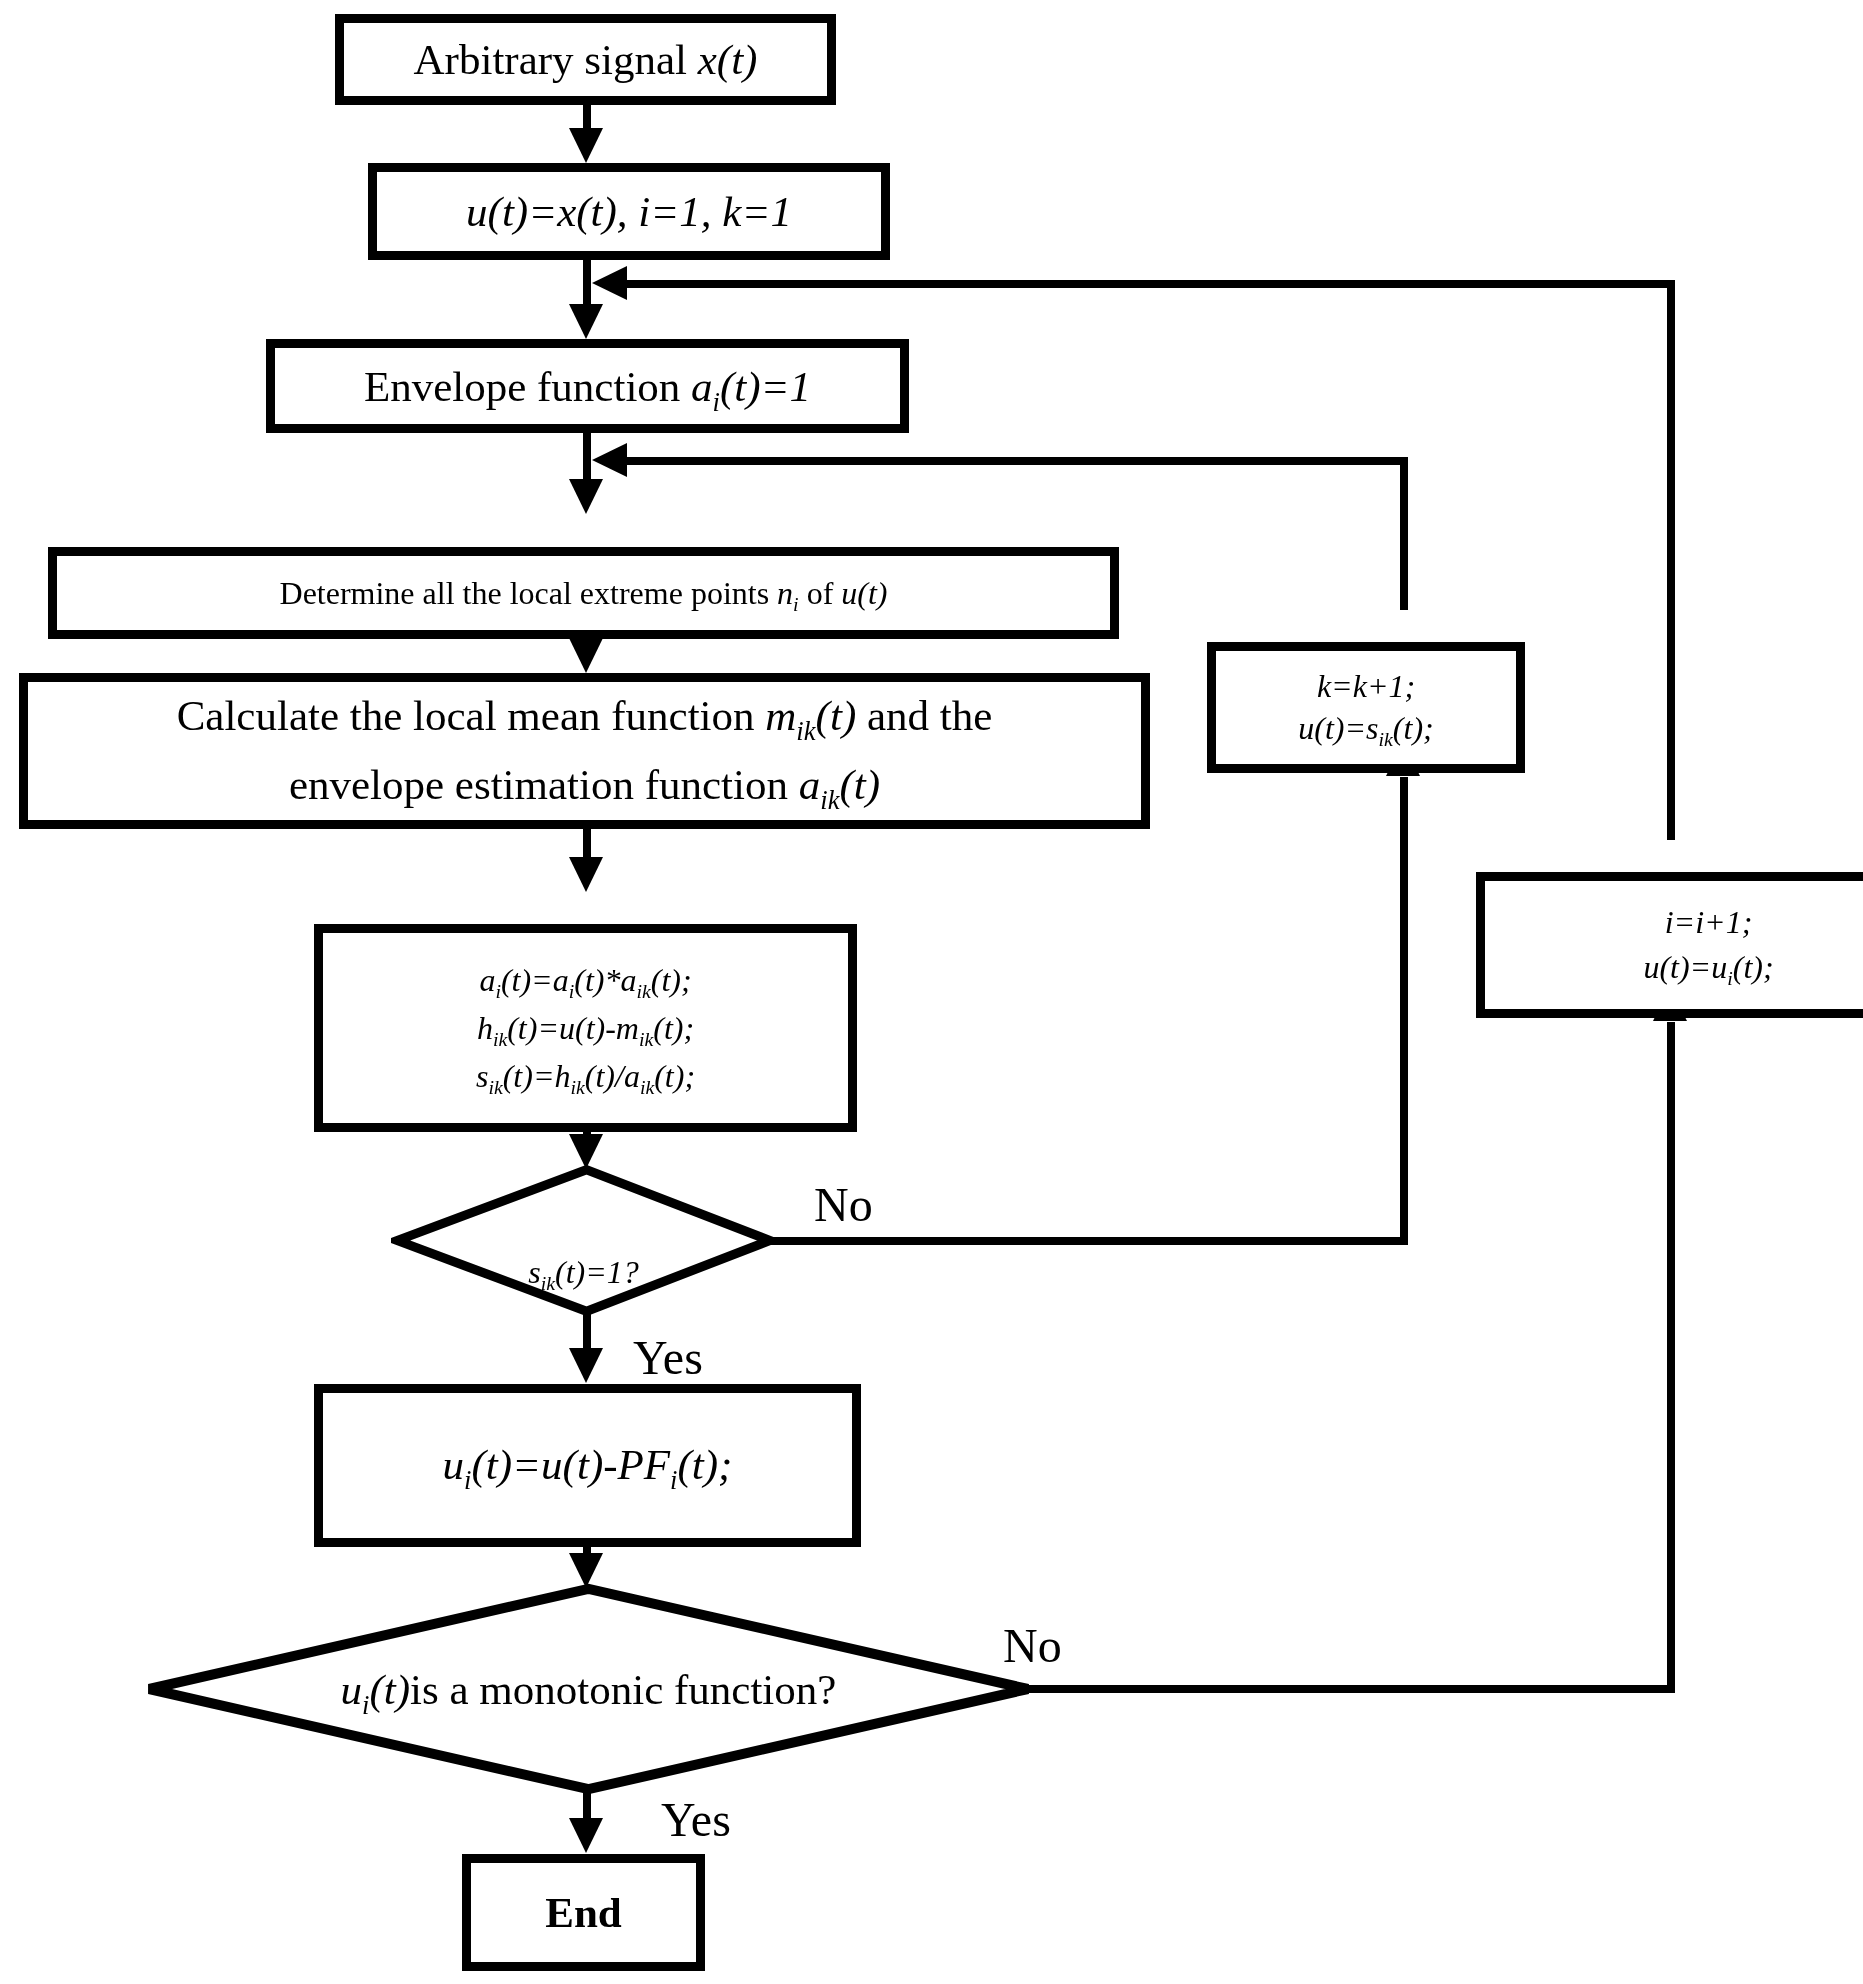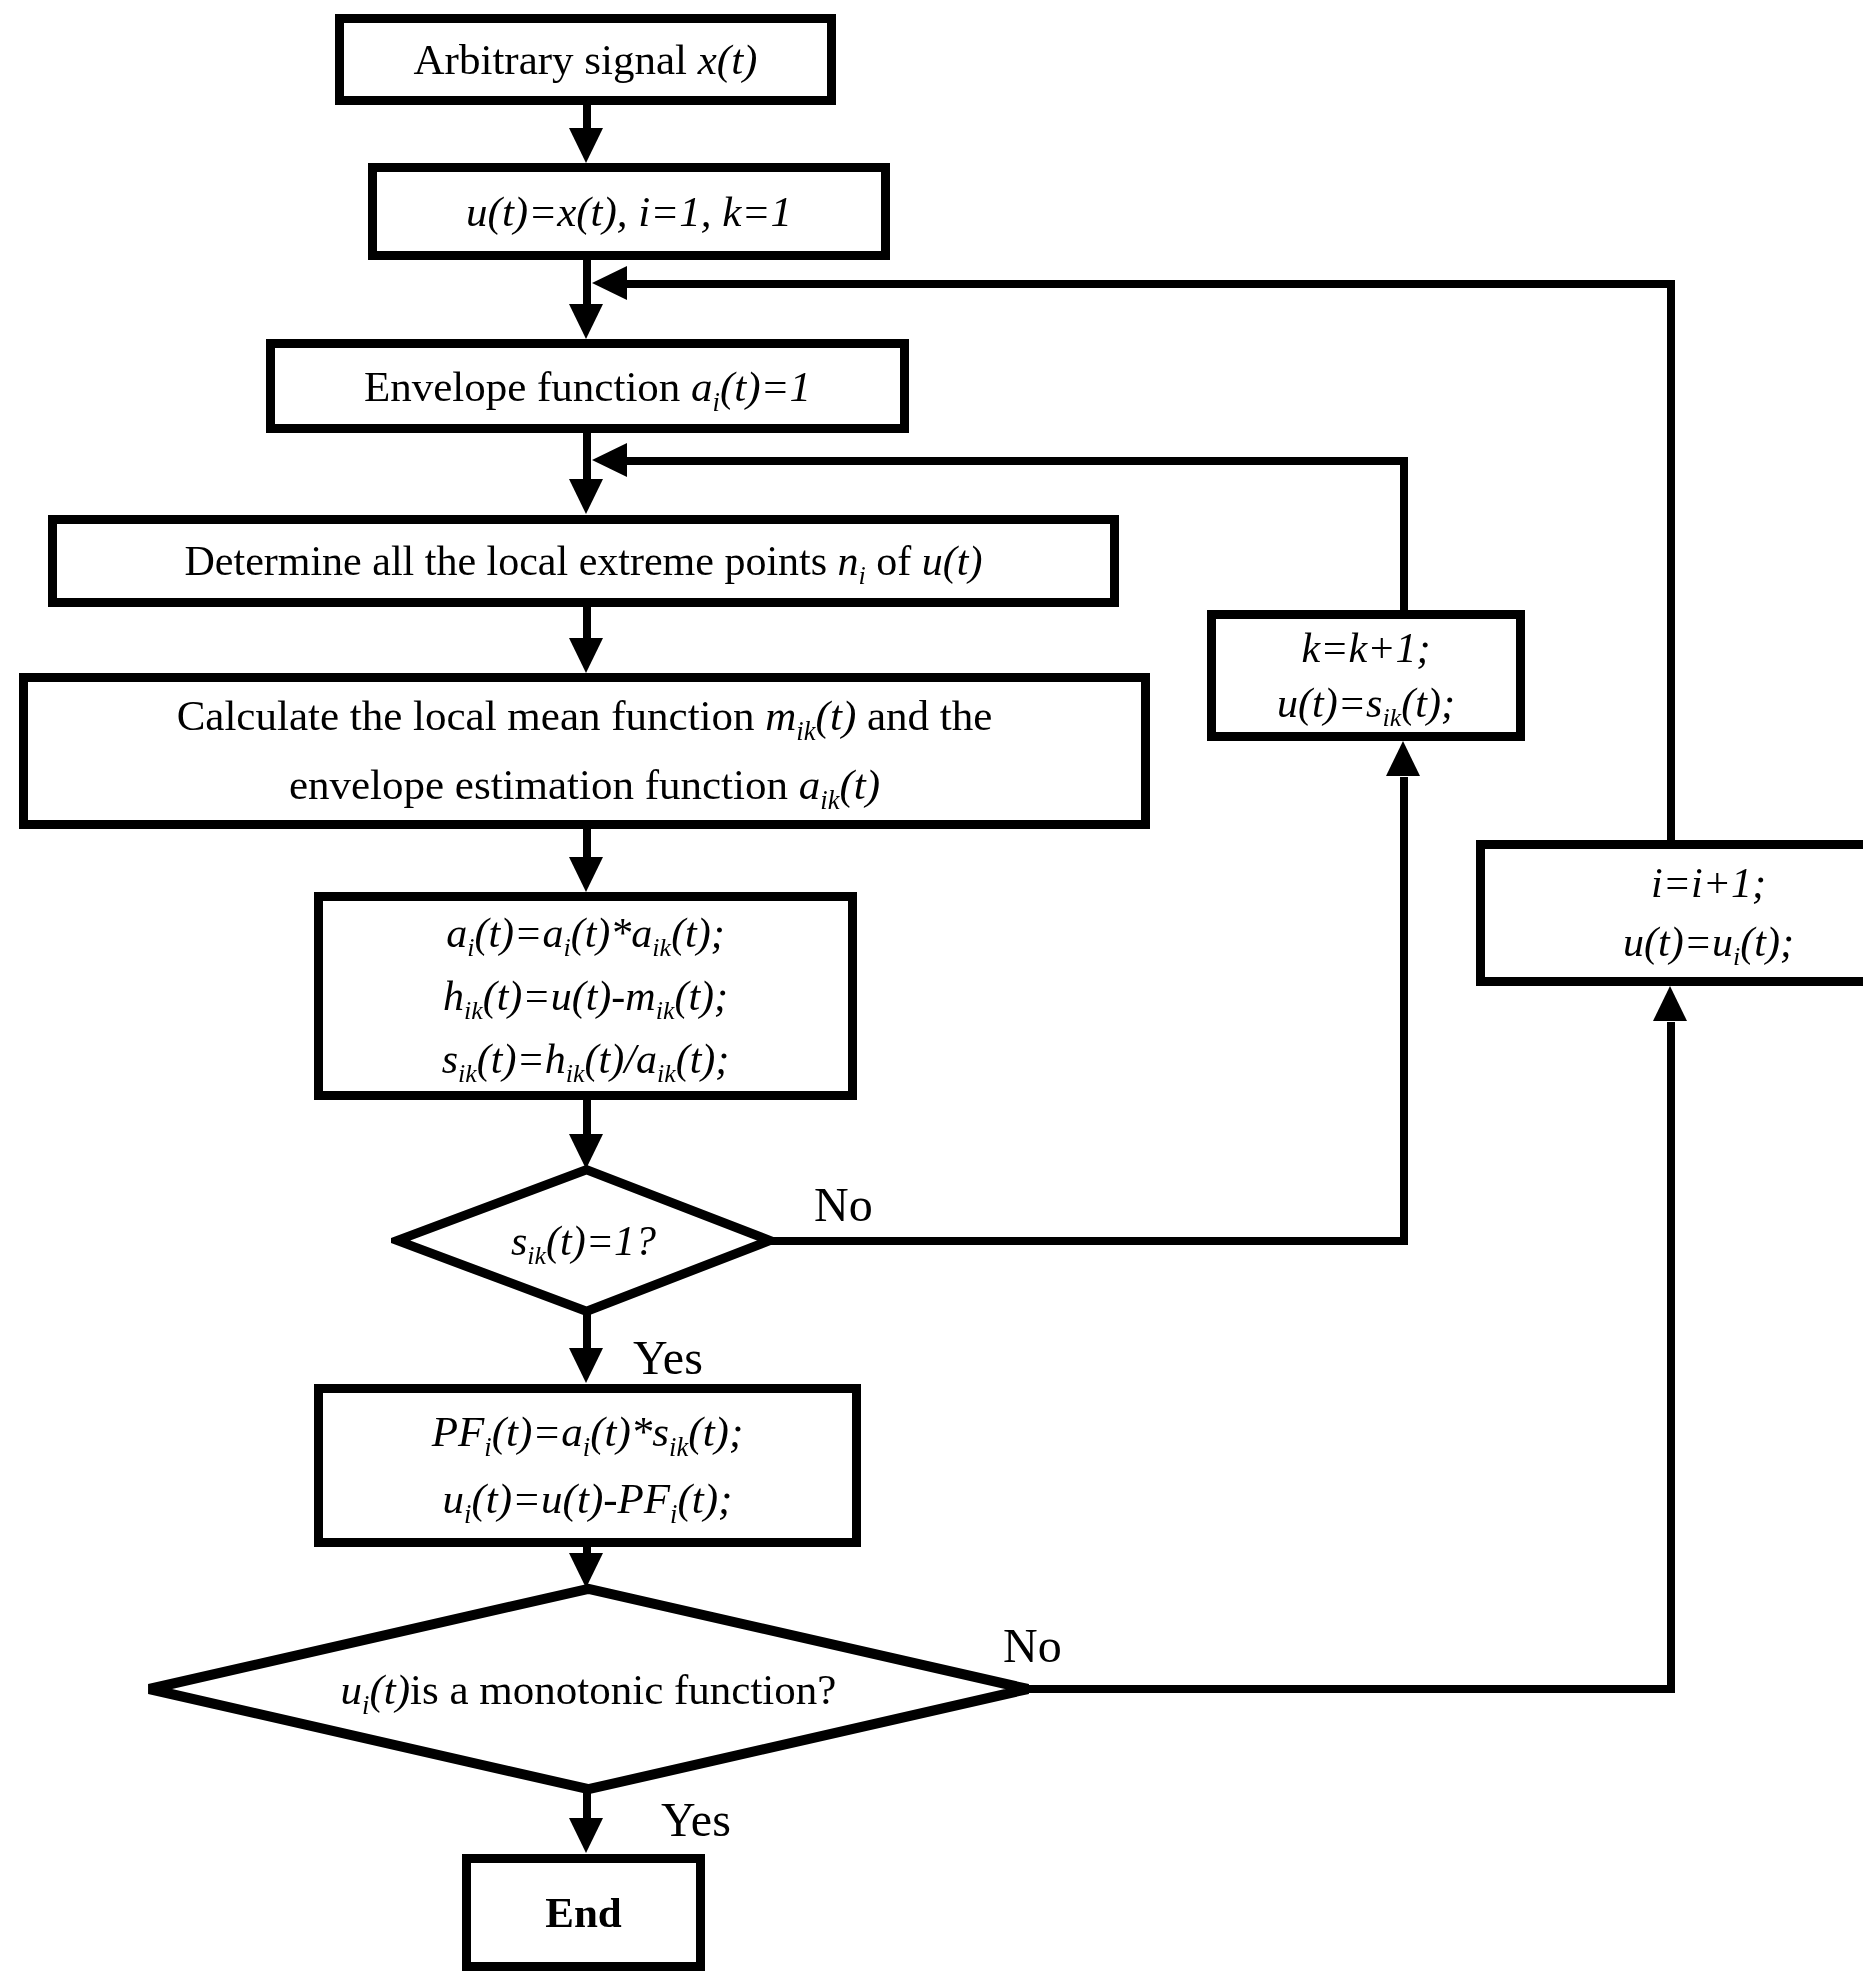--- a/index.html
+++ b/index.html
@@ -24,21 +24,21 @@
   .ah-left  { border-top:17.7px solid transparent; border-bottom:17.7px solid transparent; border-right:35px solid currentColor; }
   .dsvg { position:absolute; z-index:3; display:block; }
   .dlabel {
     position:absolute; z-index:4;
     display:flex; align-items:center; justify-content:center; text-align:center;
     white-space:nowrap;
   }
   .lbl { position:absolute; font-size:48px; z-index:4; }
   .math { font-style:italic; }
   sub { font-size:0.62em; line-height:0; }
-  .f56 { font-size:43px; } .f54 { font-size:42px; }
+  .f56 { font-size:43px; } .f54 { font-size:32px;margin-top:32px; }
 </style>
 </head>
 <body>
 
 <div id="canvas">
 
   <div class="box f56" style="left:335px; top:14px; width:501px; height:91px;">
     <div class="nowrap"><span>Arbitrary signal </span><span class="math">x(t)</span></div>
   </div>
 
@@ -59,21 +59,20 @@
     <div class="nowrap"><span>envelope estimation function </span><span class="math">a<sub>ik</sub>(t)</span></div>
   </div>
 
   <div class="box f54" style="left:314px; top:892px; width:543px; height:208px; line-height:1.5;">
     <div class="nowrap"><span class="math">a<sub>i</sub>(t)=a<sub>i</sub>(t)*a<sub>ik</sub>(t);</span></div>
     <div class="nowrap"><span class="math">h<sub>ik</sub>(t)=u(t)-m<sub>ik</sub>(t);</span></div>
     <div class="nowrap"><span class="math">s<sub>ik</sub>(t)=h<sub>ik</sub>(t)/a<sub>ik</sub>(t);</span></div>
   </div>
 
   <div class="box f56" style="left:314px; top:1384px; width:547px; height:163px; line-height:1.55;">
-    <div class="nowrap"><span class="math">PF<sub>i</sub>(t)=a<sub>i</sub>(t)*s<sub>ik</sub>(t);</span></div>
     <div class="nowrap"><span class="math">u<sub>i</sub>(t)=u(t)-PF<sub>i</sub>(t);</span></div>
   </div>
 
   <div class="box f54" style="left:1207px; top:610px; width:318px; height:131px; line-height:1.3;">
     <div class="nowrap"><span class="math">k=k+1;</span></div>
     <div class="nowrap"><span class="math">u(t)=s<sub>ik</sub>(t);</span></div>
   </div>
 
   <div class="box f54" style="left:1476px; top:840px; width:465px; height:146px; line-height:1.4;">
     <div class="nowrap"><span class="math">i=i+1;</span></div>

